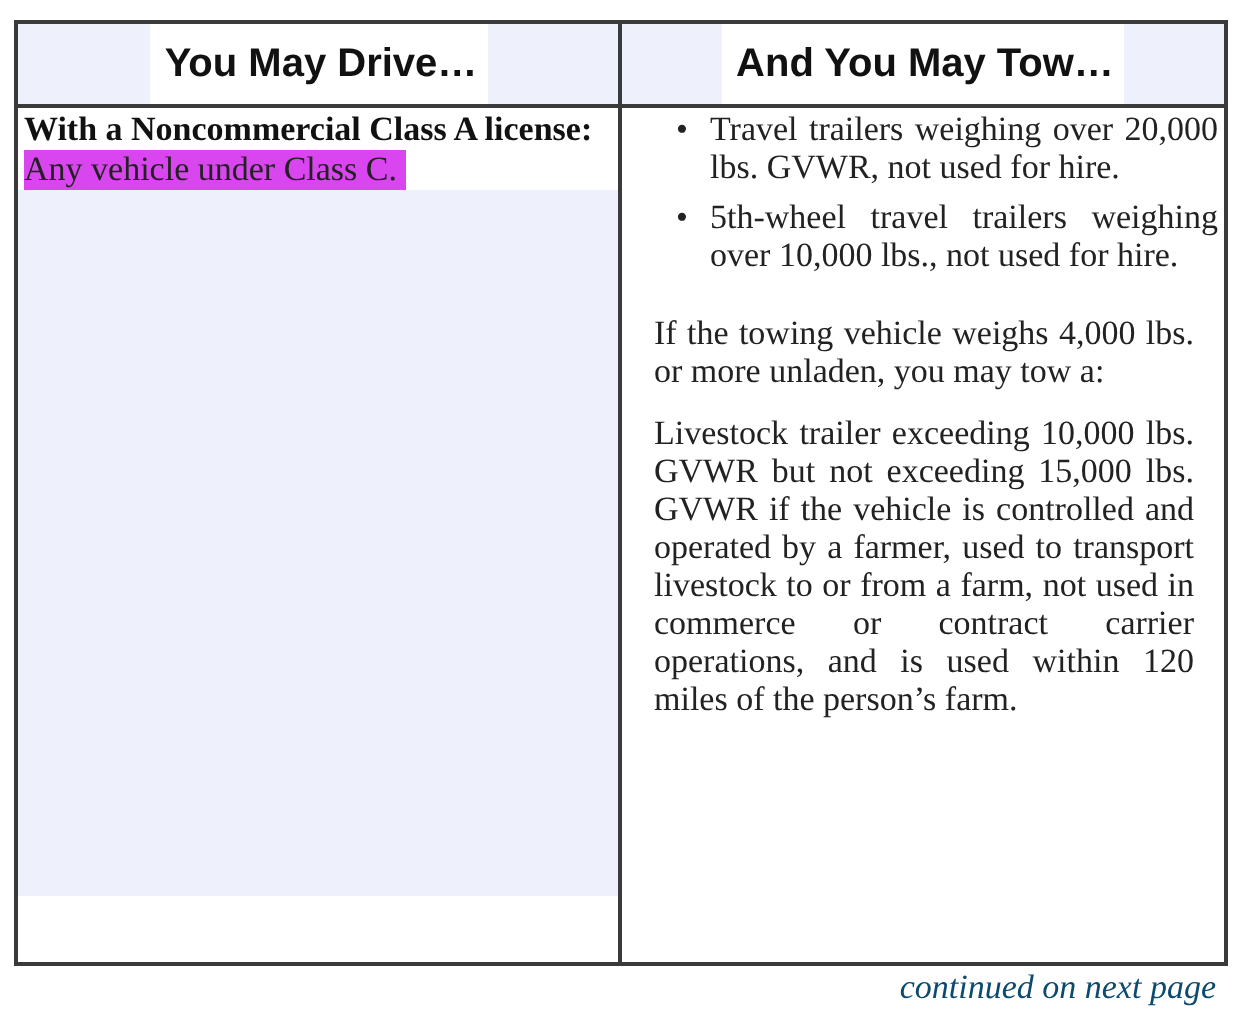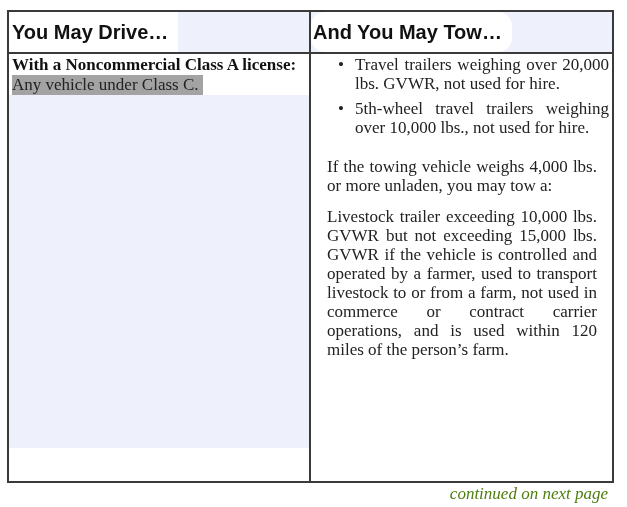--- a/index.html
+++ b/index.html
@@ -22,20 +22,21 @@
       border: 2px solid #3a3a3a;
       box-sizing: content-box;
     }
     .header-row {
       position: absolute;
       left: 0;
       top: 0;
       width: 603px;
       height: 40px;
       border-bottom: 2px solid #3a3a3a;
+      text-align: center;
     }
     .hcell {
       position: absolute;
       top: 0;
       height: 40px;
       background: #eef1fc;
       overflow: hidden;
     }
     .hcell.left { left: 0; width: 300px; }
     .hcell.right { left: 302px; width: 301px; }
@@ -44,21 +45,21 @@
       background: #ffffff;
       font-family: "Liberation Sans", sans-serif;
       font-weight: bold;
       font-size: 20px;
       color: #111111;
       line-height: 40px;
       padding: 0 0 0 3px;
       height: 40px;
     }
     .hcell.left .htext { width: 166px; }
-    .hcell.right .htext { width: 199px; padding-left: 2px; border-radius: 14px; }
+    .hcell.right .htext { width: 199px; padding-left: 2px; }
     .col-divider {
       position: absolute;
       left: 300px;
       top: 0;
       width: 2px;
       height: 469px;
       background: #3a3a3a;
     }
     .body-row {
       position: absolute;
@@ -84,21 +85,21 @@
       color: #222222;
     }
     .left-text .lic {
       font-weight: bold;
       text-align: justify;
       text-align-last: left;
       color: #111111;
     }
     .left-text .anyline {
       display: inline-block;
-      background: #a3a3a3;
+      background: #d946ef;
       padding-right: 4px;
     }
     .bcell-right {
       position: absolute;
       left: 302px;
       top: 0;
       width: 301px;
       height: 427px;
       background: #ffffff;
     }
@@ -129,21 +130,21 @@
       margin: 12px;
     }
     .para.p1 { margin-top: 20px; margin-bottom: 6px; }
     .footer-note {
       position: absolute;
       right: 19px;
       top: 484px;
       font-family: "Liberation Serif", serif;
       font-style: italic;
       font-size: 17px;
-      color: #4d7c0f;
+      color: #0c4a6e;
     }
   </style>
 </head>
 <body>
 
 <div class="table">
   <div class="header-row">
     <div class="hcell left">
       <span class="htext">You May Drive…</span>
     </div>

